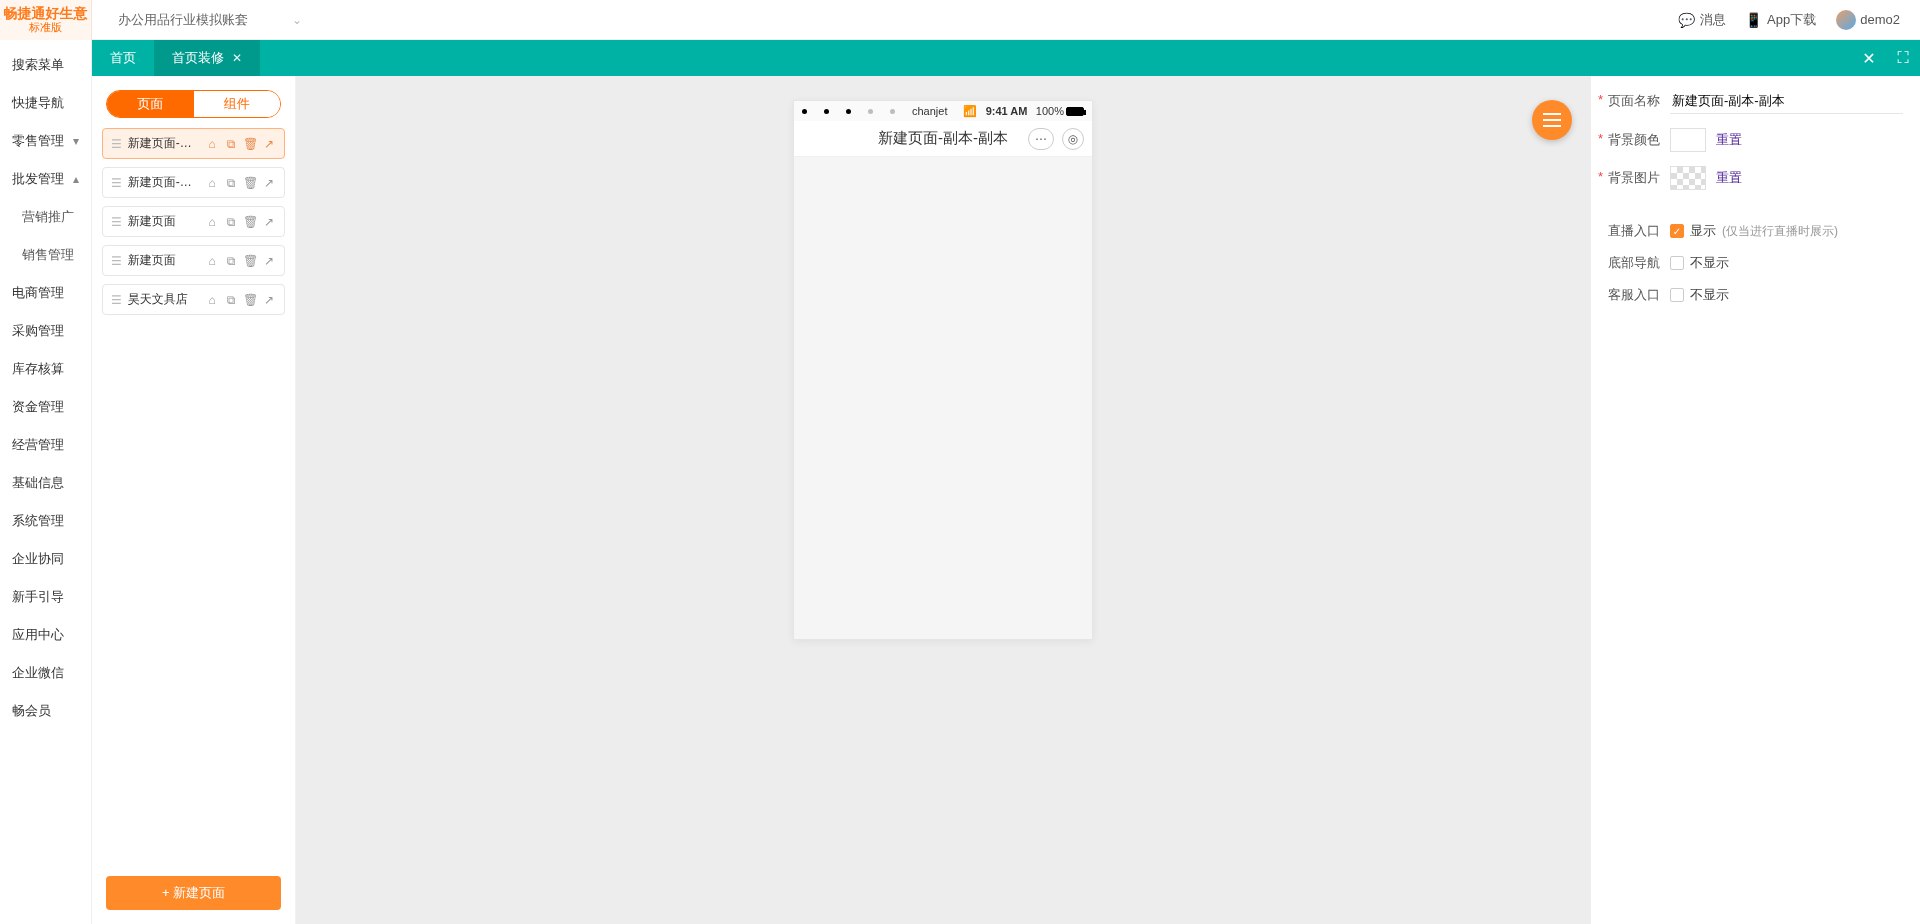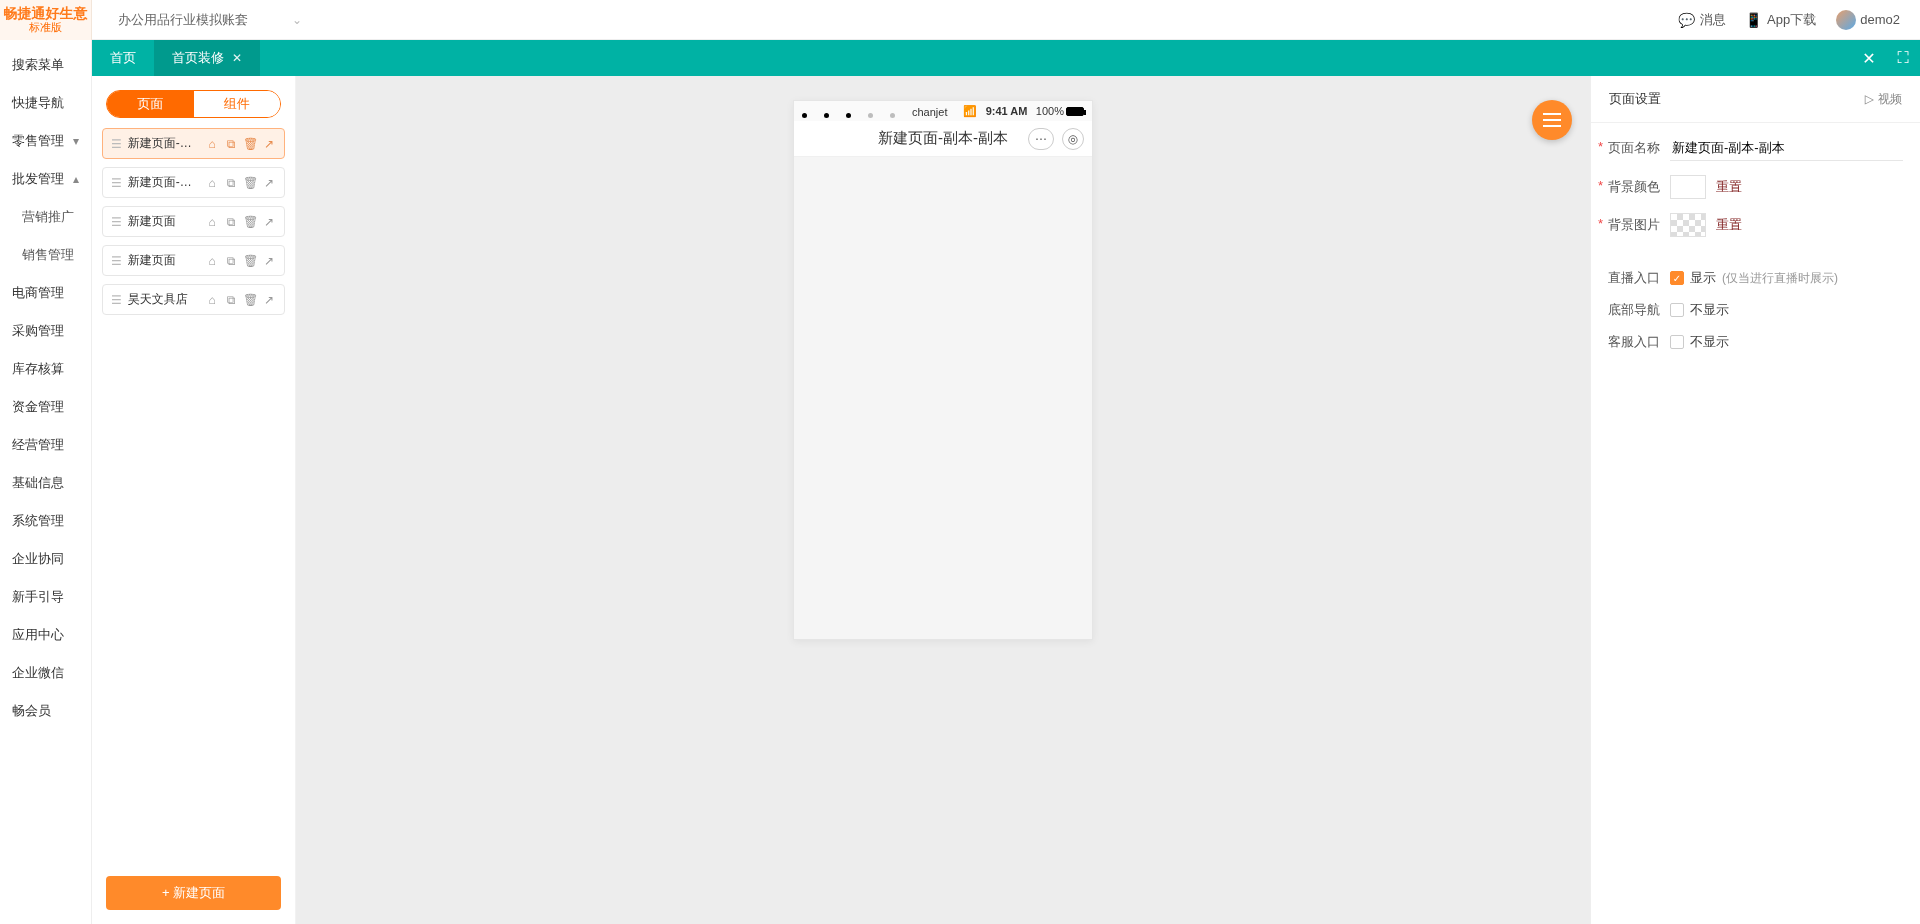--- a/index.html
+++ b/index.html
@@ -100,21 +100,21 @@
   }
   .phone {
     width:300px; margin-top:24px; background:#fff; border:1px solid #e5e5e5;
     box-shadow:0 2px 8px rgba(0,0,0,.06);
     display:flex; flex-direction:column; height:540px;
   }
   .status-bar {
     height:20px; display:flex; align-items:center; padding:0 8px; font-size:11px; color:#333;
     background:#fafafa;
   }
-  .status-bar .left { display:flex; align-items:flex-end; gap:16px; }
+  .status-bar .left { display:flex; align-items:center; gap:16px; }
   .status-bar .center { flex:1; text-align:center; font-weight:600; }
   .status-bar .right { display:flex; align-items:center; gap:2px; }
   .battery { width:18px; height:9px; border:1px solid #000; border-radius:2px; position:relative; background:#000; }
   .battery:after { content:""; position:absolute; right:-3px; top:2px; width:2px; height:5px; background:#000; }
 
   .nav-bar {
     height:36px; display:flex; align-items:center; justify-content:center;
     font-size:15px; border-bottom:1px solid #f0f0f0; position:relative;
   }
   .nav-bar .nav-right { position:absolute; right:8px; display:flex; gap:8px; align-items:center; }
@@ -143,21 +143,21 @@
   .settings-body { padding:12px 17px; font-size:13px; color:#444; flex:1; overflow:auto;}
   .f-row { display:flex; align-items:center; margin-bottom:14px; }
   .f-label { width:62px; color:#555; position:relative; }
   .f-label.req:before { content:"*"; color:#f04848; position:absolute; left:-10px; }
   .f-input { flex:1; height:26px; border:none; border-bottom:1px solid #e6e6e6; padding:2px 2px; font-size:13px; outline:none;}
   .swatch { width:36px; height:24px; border:1px solid #e0e0e0; background:#fff; margin-right:10px; }
   .swatch.checker {
     background-image: linear-gradient(45deg,#ddd 25%,transparent 25%),linear-gradient(-45deg,#ddd 25%,transparent 25%),linear-gradient(45deg,transparent 75%,#ddd 75%),linear-gradient(-45deg,transparent 75%,#ddd 75%);
     background-size:12px 12px; background-position:0 0,0 6px,6px -6px,-6px 0;
   }
-  .link { color:#7f1d1d; cursor:pointer; }
+  .link { color:#4c1d95; cursor:pointer; }
   .chk { width:14px; height:14px; border:1px solid #ccc; margin-right:6px; display:inline-flex; align-items:center; justify-content:center; border-radius:2px;}
   .chk.checked { background:#ff8a2a; border-color:#ff8a2a; color:#fff; font-size:10px; }
   .hint { color:#999; font-size:12px; margin-left:6px;}
   .video-link{color:#888;font-size:12px;cursor:pointer;display:flex;align-items:center;gap:4px;}
 
   
   .footer-bar {
     height:48px; border-top:1px solid #eee; display:flex; align-items:center;
     justify-content:flex-end; gap:14px; padding:0 20px;
   }
@@ -363,27 +363,20 @@
           </div>
           <div class="phone-body"></div>
         </div>
         <div class="float-fab">
             <span class="fab-line"></span>
           </div>
       </div>
 
       <div class="settings-panel">
         <div style="flex:1;display:flex;flex-direction:column;overflow:hidden;">
-          <div class="settings-header">
-            <span>页面设置</span>
-            <span class="video-link">
-              <span>▷</span>
-              <span>视频</span>
-            </span>
-          </div>
           <div class="settings-body">
             <div class="f-row">
               <span class="f-label req">页面名称</span>
               <input class="f-input" value="新建页面-副本-副本" style="">
             </div>
             <div class="f-row">
               <span class="f-label req">背景颜色</span>
               <span class="swatch"></span>
               <span class="link">重置</span>
             </div>

